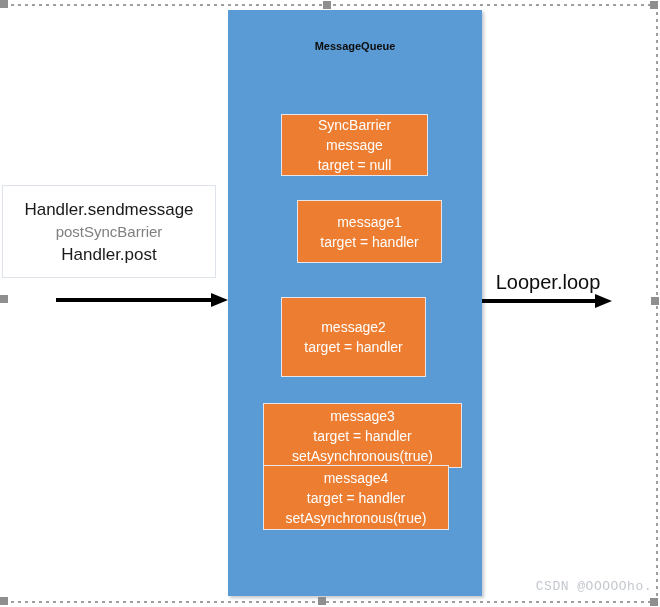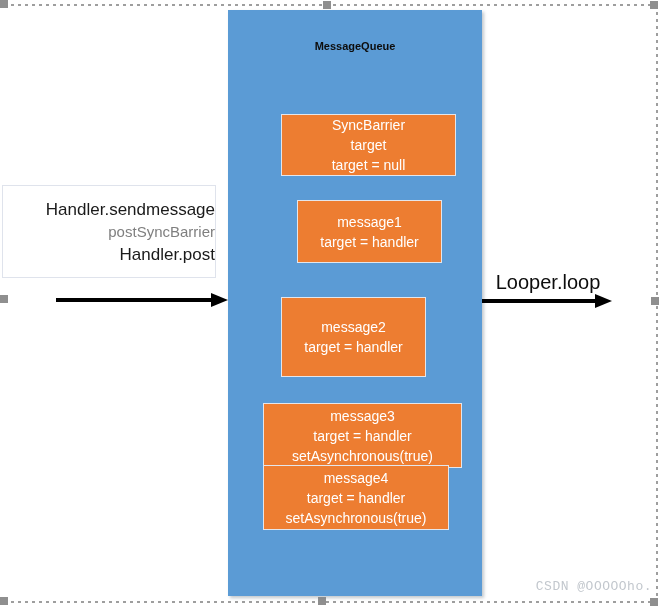--- a/index.html
+++ b/index.html
@@ -71,38 +71,38 @@
     border: 1px solid #e4e6eb;
     color: #ffffff;
     display: flex;
     flex-direction: column;
     align-items: center;
     justify-content: center;
     text-align: center;
     font-size: 14px;
     line-height: 20px;
   }
-  .msg-1 { left: 53px; top: 104px; width: 175px; height: 62px; }
+  .msg-1 { left: 53px; top: 104px; width: 147px; height: 62px; }
   .msg-2 { left: 69px; top: 190px; width: 145px; height: 63px; }
   .msg-3 { left: 53px; top: 287px; width: 145px; height: 80px; }
   .msg-4 { left: 35px; top: 393px; width: 199px; height: 65px; }
   .msg-5 { left: 35px; top: 455px; width: 186px; height: 65px; }
 
   
   .side-box {
     position: absolute;
     left: 2px;
     top: 185px;
     width: 214px;
     height: 93px;
     background: #ffffff;
     border: 1px solid #dfe3ec;
     display: flex;
     flex-direction: column;
-    align-items: flex-end;
+    align-items: center;
     justify-content: center;
     text-align: center;
   }
   .side-line { font-size: 17px; line-height: 23px; color: #1a1a1a; }
   .side-line.gray { font-size: 15px; line-height: 22px; color: #7f7f7f; }
 
   
   .arrow-line {
     position: absolute;
     height: 4px;
@@ -168,21 +168,21 @@
   </div>
 
   <div class="arrow-line arr-left-line"></div>
   <div class="arrow-head arr-left-head"></div>
 
   <div class="queue">
     <div class="queue-title">MessageQueue</div>
 
     <div class="msg msg-1">
       <span>SyncBarrier</span>
-      <span>target</span>
+      <span>message</span>
       <span>target = null</span>
     </div>
 
     <div class="msg msg-2">
       <span>message1</span>
       <span>target = handler</span>
     </div>
 
     <div class="msg msg-3">
       <span>message2</span>

